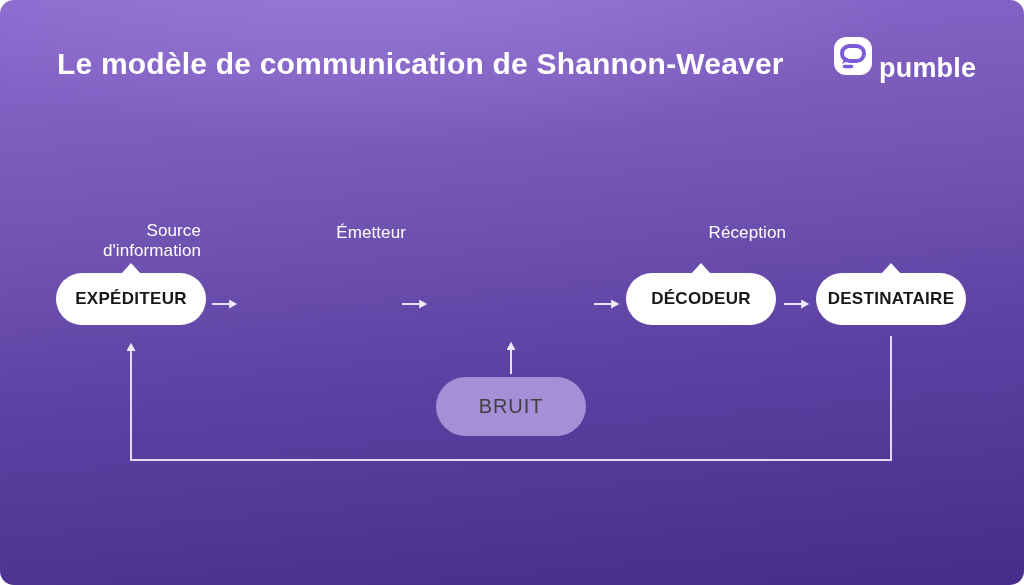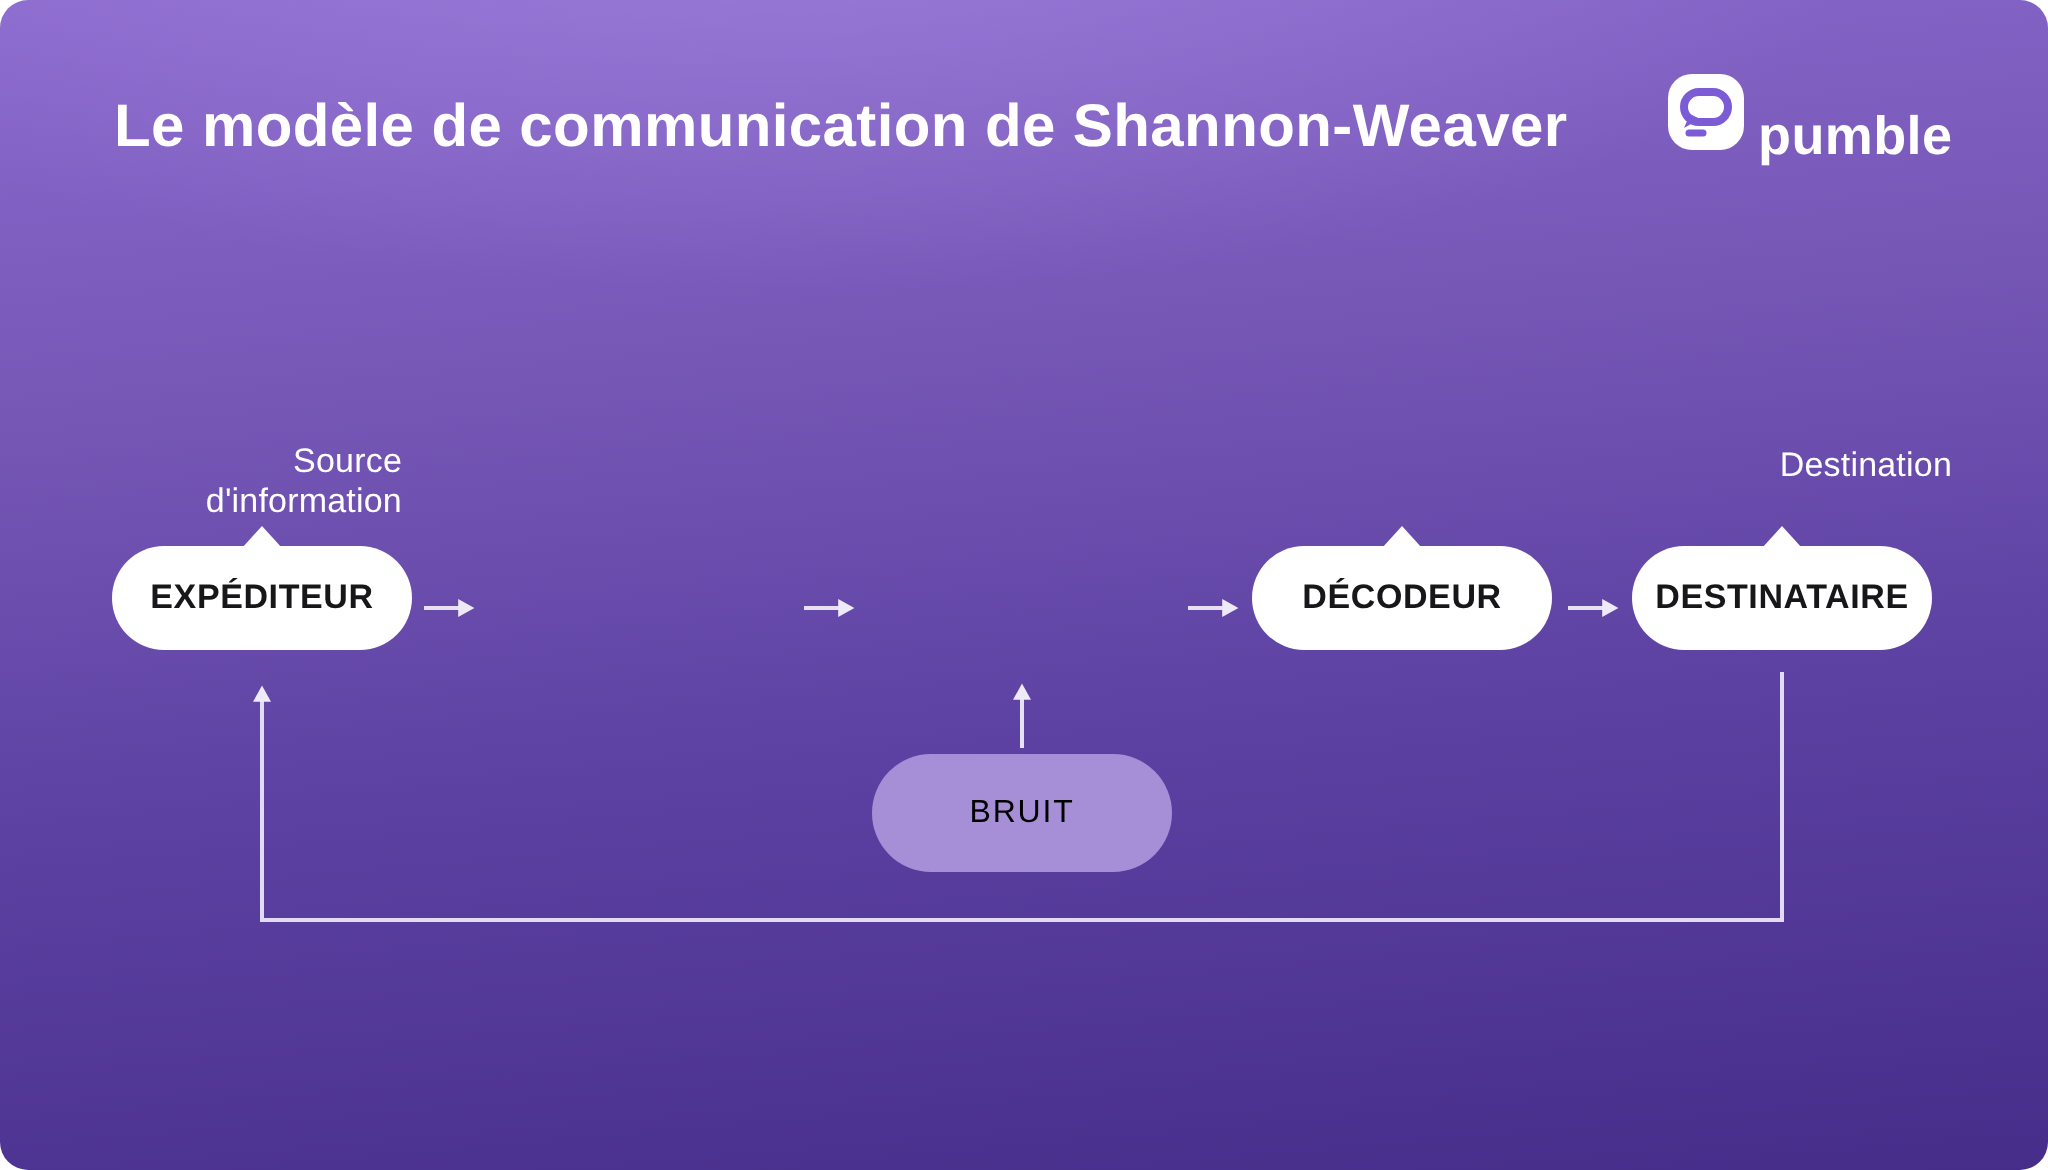--- a/index.html
+++ b/index.html
@@ -45,22 +45,22 @@
     color: #17171a; font-size: 17px; font-weight: 700; letter-spacing: 0.3px;
   }
   .pill .tail {
     position: absolute; top: -10px; left: 50%; transform: translateX(-50%);
     width: 0; height: 0;
     border-left: 10px solid transparent; border-right: 10px solid transparent;
     border-bottom: 11px solid #ffffff;
   }
   .pill.noise {
     top: 377px; left: 436px; height: 59px; width: 150px;
-    background: #a78fd8; color: #000000; font-weight: 400;
-    font-size: 16px; letter-spacing: 0.9px; border-radius: 29.5px;
+    background: #a78fd8; color: #404040; font-weight: 400;
+    font-size: 20px; letter-spacing: 0.9px; border-radius: 29.5px;
   }
 </style>
 </head>
 <body>
 
 <div class="canvas">
 
   <h1 class="title">Le modèle de communication de Shannon-Weaver</h1>
 
   <div class="logo">
@@ -82,21 +82,22 @@
     </defs>
     <path d="M212 304 H230" fill="none" stroke="#e7e1f6" stroke-width="2" marker-end="url(#arrowhead)"></path>
     <path d="M402 304 H420" fill="none" stroke="#e7e1f6" stroke-width="2" marker-end="url(#arrowhead)"></path>
     <path d="M594 304 H612" fill="none" stroke="#e7e1f6" stroke-width="2" marker-end="url(#arrowhead)"></path>
     <path d="M784 304 H802" fill="none" stroke="#e7e1f6" stroke-width="2" marker-end="url(#arrowhead)"></path>
     <path d="M511 374 V349" fill="none" stroke="#e7e1f6" stroke-width="2" marker-end="url(#arrowhead)"></path>
     <path d="M891 336 V460 H131 V350" fill="none" stroke="#e2dbf3" stroke-width="2" marker-end="url(#arrowhead)"></path>
   </svg>
 
   <div class="caption two-line" style="left:61px; top:221px;">Source d'information</div>
-  <div class="caption one-line" style="left:806px; top:223px;">Destination</div>
+  <div class="caption one-line" style="left:236px; top:223px;">Émetteur</div>
+  <div class="caption one-line" style="left:616px; top:223px;">Réception</div>
 
   <div class="pill" style="left:56px;">
     <span class="tail"></span>
     <span>EXPÉDITEUR</span>
   </div>
   <div class="pill" style="left:816px;">
     <span class="tail"></span>
     <span>DESTINATAIRE</span>
   </div>
   <div class="pill" style="left:626px;">

